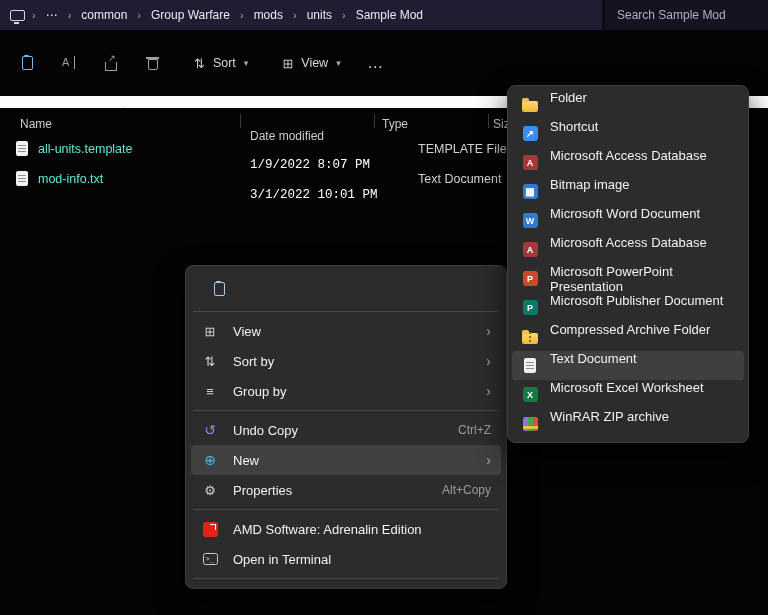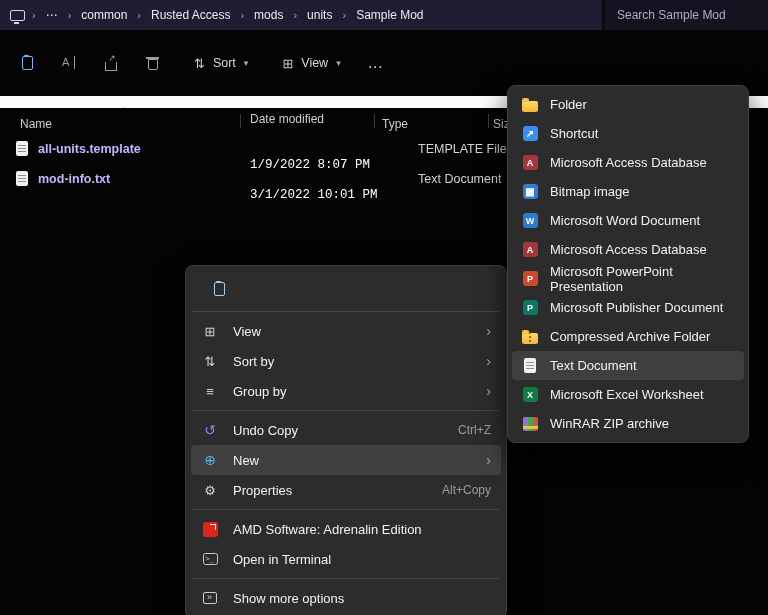--- a/index.html
+++ b/index.html
@@ -37,30 +37,30 @@
   .share-icon { width:12px; height:9px; border:1.4px solid #9f9f9f; border-top:none; position:relative; margin-top:6px; }
   .share-icon::before { content:"↗"; position:absolute; top:-9px; left:2px; font-size:9px; color:#9f9f9f; }
 
   .trash-icon { width:10px; height:11px; border:1.4px solid #9f9f9f; border-top-width:1px; border-radius:0 0 2px 2px; position:relative; margin-top:3px; }
   .trash-icon::before { content:""; position:absolute; top:-3px; left:-2.8px; width:13px; height:1.5px; background:#9f9f9f; }
 
   
   .strip { height:12px; background:#fcfcfc; }
   .listhead { position:relative; height:26px; font-size:12px; color:#cdcdcd; }
   .listhead .c0 { position:absolute; left:20px; top:9px; }
-  .listhead .c1 { position:absolute; left:250px; top:4px;text-align:right; }
+  .listhead .c1 { position:absolute; left:250px; top:21px;text-align:right; }
   .listhead .c2 { position:absolute; left:382px; top:9px; }
   .listhead .c3 { position:absolute; left:493px; top:9px; }
   .sortind { position:absolute; left:122px; top:-3px; font-size:11px; color:#e0e0e0; }
   .vline { position:absolute; top:6px; width:1px; height:14px; background:#3a3a3a; }
   .vl1 { left:240px; } .vl2 { left:374px; } .vl3 { left:488px; }
 
   .frow { position:relative; height:30px; font-size:12.5px; }
   .frow .ficon { position:absolute; left:16px; top:7px; }
-  .frow .fname { position:absolute; left:38px; top:8px; color:#c4b5fd;font-weight:bold; }
+  .frow .fname { position:absolute; left:38px; top:8px; color:#5eead4; }
   .frow .fdate { position:absolute; left:250px; top:24px; color:#ffffff;font-family:Liberation Mono, monospace; }
   .frow .ftype { position:absolute; left:382px; top:8px; color:#d2d2d2;margin-left:36px; }
 
   .page-icon { width:12px; height:15px; background:#f2f2f2; border-radius:2px; position:relative; display:inline-block; }
   .page-icon::before { content:""; position:absolute; left:2px; top:4px; width:8px; height:1px; background:#8f8f8f; box-shadow:0 3px 0 #8f8f8f, 0 6px 0 #8f8f8f; }
 
   
   .ctxmenu { position:absolute; left:185px; top:265px; width:322px; background:#2c2c2c; border:1px solid #3e3e3e; border-radius:8px; box-shadow:0 12px 28px rgba(0,0,0,.7); padding:5px; z-index:20; }
   .quickrow { height:36px; display:flex; align-items:center; padding-left:8px; }
   .qbtn { width:40px; height:30px; border:none; background:transparent; border-radius:4px; display:grid; place-items:center; }
@@ -76,21 +76,21 @@
 
   .amd-icon { width:15px; height:15px; background:#e2231a; border-radius:3px; position:relative; }
   .amd-icon::after { content:""; position:absolute; right:2px; top:2px; width:5px; height:5px; border-top:1.5px solid #fff; border-right:1.5px solid #fff; }
   .terminal-icon { width:15px; height:12px; border:1.3px solid #c9c9c9; border-radius:2.5px; position:relative; }
   .terminal-icon::before { content:">_"; position:absolute; left:2px; top:0.5px; font-size:7px; color:#c9c9c9; font-family:"DejaVu Sans Mono", monospace; }
   .legacy-icon { width:14px; height:12px; border:1.3px solid #c9c9c9; border-radius:2px; position:relative; }
   .legacy-icon::before { content:"»"; position:absolute; left:3px; top:-1px; font-size:9px; color:#c9c9c9; }
 
   
   .submenu { position:absolute; left:507px; top:85px; width:242px; background:#2c2c2c; border:1px solid #3e3e3e; border-radius:8px; box-shadow:0 12px 28px rgba(0,0,0,.7); padding:4px; z-index:30; }
-  .sitem { height:29px; display:flex; align-items:center; gap:12px; padding:0 8px 0 10px; border-radius:4px; font-size:13px; color:#f1f1f1; }
+  .sitem { height:29px; display:flex; gap:12px; padding:0 8px 0 10px; border-radius:4px; font-size:13px; color:#f1f1f1; }
   .sitem.hl { background:#3f3f3f; }
   .sicon { width:16px; flex:none; display:grid; place-items:center; }
 
   .folder-icon { width:16px; height:11px; background:linear-gradient(#ffd968,#f0b53c); border-radius:2px; position:relative; margin-top:3px; }
   .folder-icon::before { content:""; position:absolute; top:-3px; left:0; width:7px; height:4px; background:#f3c04a; border-radius:2px 2px 0 0; }
   .zipper::after { content:""; position:absolute; left:7px; top:-1px; width:2px; height:12px; background:repeating-linear-gradient(180deg,#8a6d1f 0 2px, transparent 2px 4px); }
 
   .sq { width:15px; height:15px; border-radius:3px; color:#fff; font-size:9px; font-weight:bold; display:grid; place-items:center; }
   .sq.shortcut { background:#3a8ef0; font-size:10px; }
   .sq.access { background:#a4373a; }
@@ -107,21 +107,21 @@
 <body>
 
 <header class="topbar">
   <div class="crumbs">
     <span class="computer-icon"></span>
     <span class="sep">›</span>
     <span class="crumb">⋯</span>
     <span class="sep">›</span>
     <span class="crumb">common</span>
     <span class="sep">›</span>
-    <span class="crumb">Rusted Access</span>
+    <span class="crumb">Group Warfare</span>
     <span class="sep">›</span>
     <span class="crumb">mods</span>
     <span class="sep">›</span>
     <span class="crumb">units</span>
     <span class="sep">›</span>
     <span class="crumb">Sample Mod</span>
   </div>
   <div class="searchbox">
     <input type="text" placeholder="Search Sample Mod" style="">
   </div>
@@ -231,26 +231,20 @@
     <span class="mlabel">AMD Software: Adrenalin Edition</span>
   </div>
   <div class="mitem">
     <span class="micon">
         <span class="terminal-icon"></span>
       </span>
     <span class="mlabel">Open in Terminal</span>
   </div>
   <div class="mdiv"></div>
 
-  <div class="mitem">
-    <span class="micon">
-        <span class="legacy-icon"></span>
-      </span>
-    <span class="mlabel">Show more options</span>
-  </div>
 </div>
 
 <div class="submenu">
   <div class="sitem">
     <span class="sicon">
         <span class="folder-icon"></span>
       </span>
     <span>Folder</span>
   </div>
   <div class="sitem">

